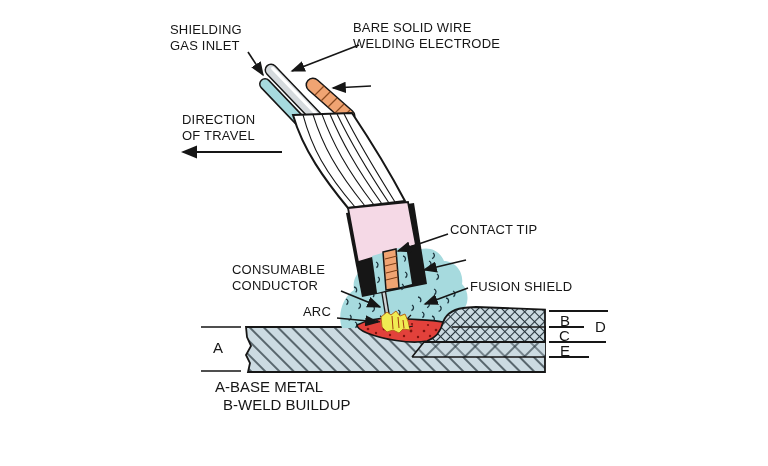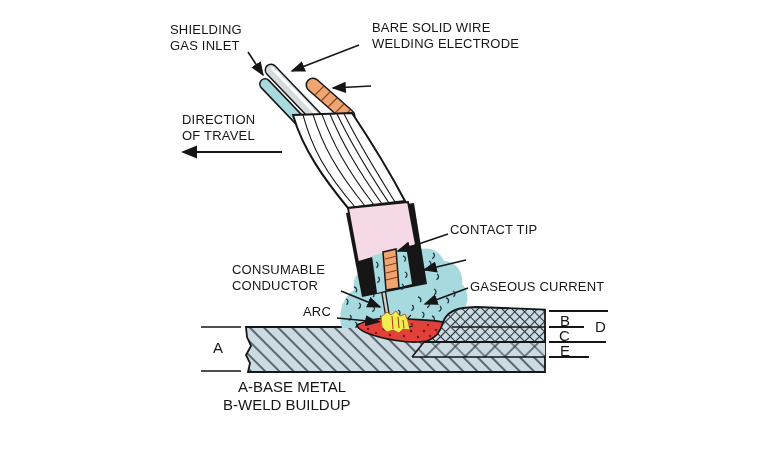--- a/index.html
+++ b/index.html
@@ -176,32 +176,32 @@
     <line x1="448" y1="234" x2="398" y2="251" marker-end="url(#ah)"></line>
     <line x1="466" y1="260" x2="424" y2="270" marker-end="url(#ah)"></line>
     <line x1="468" y1="288" x2="425" y2="304" marker-end="url(#ah)"></line>
     <line x1="341" y1="291" x2="380" y2="307" marker-end="url(#ah)"></line>
     <line x1="337" y1="318" x2="378" y2="322" marker-end="url(#ah)"></line>
   </g>
 </svg>
 
 <div class="lbl" style="left:170px;top:22px">SHIELDING
 GAS INLET</div>
-<div class="lbl" style="left:372px;top:20px">BARE SOLID WIRE
+<div class="lbl" style="left:353px;top:20px">BARE SOLID WIRE
 WELDING ELECTRODE</div>
 <div class="lbl" style="left:182px;top:112px">DIRECTION
 OF TRAVEL</div>
 <div class="lbl" style="left:450px;top:222px">CONTACT TIP</div>
-<div class="lbl" style="left:470px;top:279px">GASEOUS CURRENT</div>
+<div class="lbl" style="left:470px;top:279px">FUSION SHIELD</div>
 <div class="lbl" style="left:232px;top:262px">CONSUMABLE
 CONDUCTOR</div>
 <div class="lbl" style="left:303px;top:304px">ARC</div>
 
 <div class="letter" style="left:213px;top:340px">A</div>
 <div class="letter" style="left:560px;top:313px">B</div>
 <div class="letter" style="left:559px;top:328px">C</div>
 <div class="letter" style="left:595px;top:319px">D</div>
 <div class="letter" style="left:560px;top:343px">E</div>
 
-<div class="legend" style="left:238px;top:378px">A-BASE METAL</div>
+<div class="legend" style="left:215px;top:378px">A-BASE METAL</div>
 <div class="legend" style="left:223px;top:396px">B-WELD BUILDUP</div>
 
 </div>
 
 </body></html>

